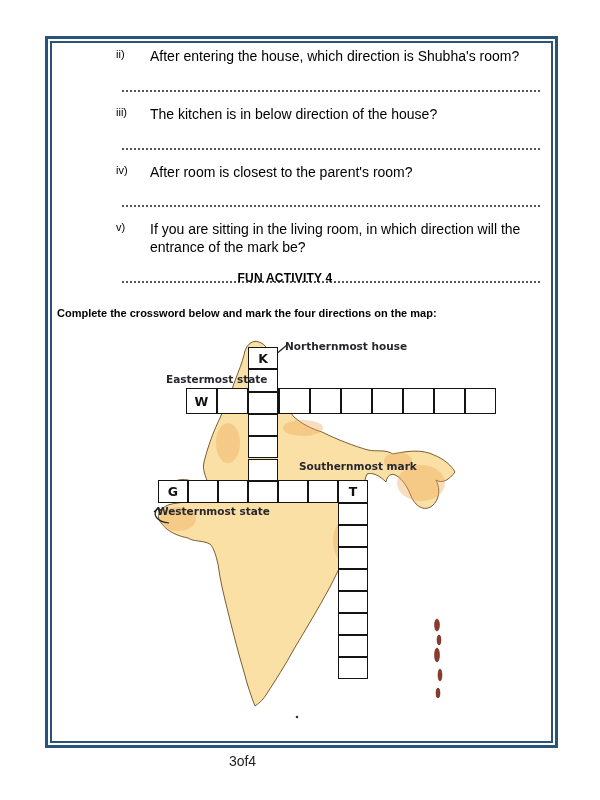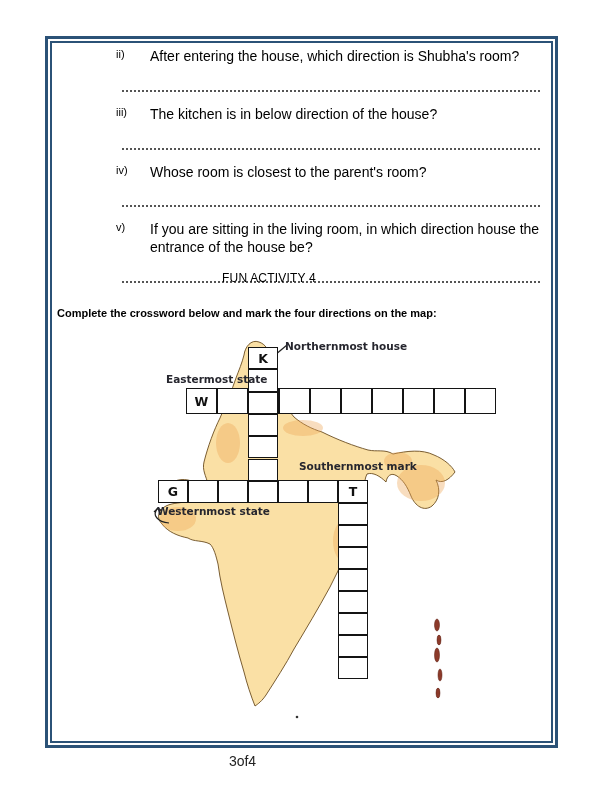--- a/index.html
+++ b/index.html
@@ -17,21 +17,21 @@
 
   .questions{ position:absolute; left:88px; top:48px; width:456px; }
   .q-block{ margin:0 0 14px 0; }
   .q-row{ display:flex; }
   .q-num{ flex:0 0 34px; font-size:11px; line-height:1.27;margin-left:28px; }
   .q-text{ flex:1; max-width:418px; font-size:14px; line-height:1.27; }
   .answer-line{ margin:24px 0 0 34px; width:418px; height:0; border-bottom:2px dotted #555; }
 
   .activity-heading{
     position:absolute; left:0; top:271px; width:538px; text-align:center;
-    font-weight:normal; font-size:12px; letter-spacing:.2px;
+    font-weight:bold; font-size:12px; letter-spacing:.2px;padding-left:16px;
   }
   .instruction{
     position:absolute; left:57px; top:307px; font-weight:bold; font-size:11px;
   }
 
   .map-area{ position:absolute; left:148px; top:333px; width:320px; height:390px; }
   .map-area svg{ display:block; }
 
   .xcell{
     position:absolute; box-sizing:border-box; background:var(--cellbg,#fff);
@@ -70,29 +70,29 @@
       <div class="q-row">
         <span class="q-num">iii)</span>
         <span class="q-text">The kitchen is in below direction of the house?</span>
       </div>
       <div class="answer-line"></div>
     </div>
 
     <div class="q-block">
       <div class="q-row">
         <span class="q-num">iv)</span>
-        <span class="q-text">Whose room is closest to the parent's room?</span>
+        <span class="q-text">After room is closest to the parent's room?</span>
       </div>
       <div class="answer-line"></div>
     </div>
 
     <div class="q-block">
       <div class="q-row">
         <span class="q-num">v)</span>
-        <span class="q-text">If you are sitting in the living room, in which direction house the entrance of the house be?</span>
+        <span class="q-text">If you are sitting in the living room, in which direction will the entrance of the mark be?</span>
       </div>
       <div class="answer-line"></div>
     </div>
   </div>
 
   <div class="activity-heading">FUN ACTIVITY 4</div>
 
   <div class="instruction">Complete the crossword below and mark the four directions on the map:</div>
 
   <div class="map-area">

